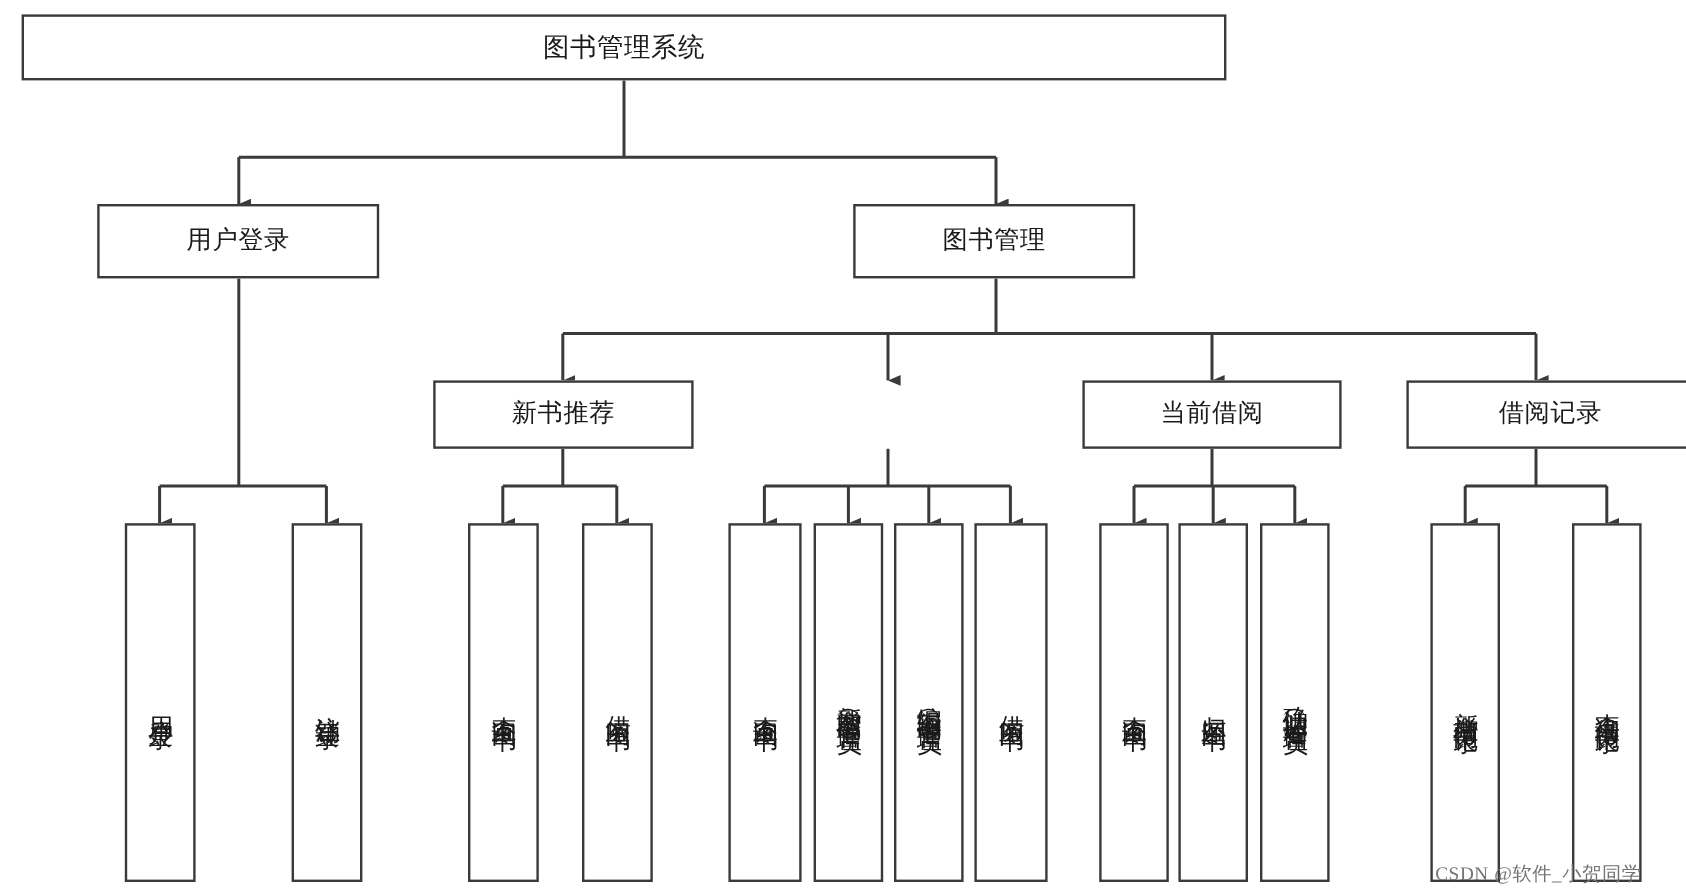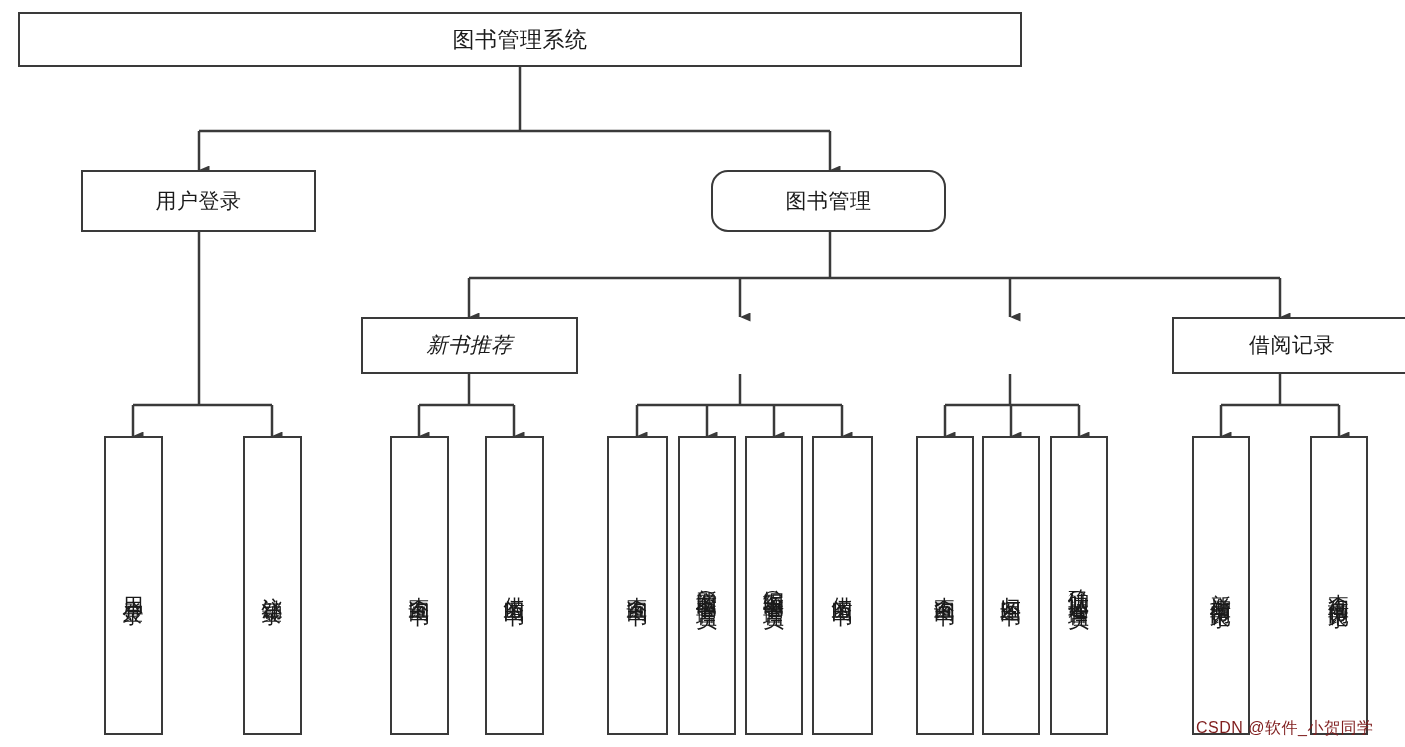--- a/index.html
+++ b/index.html
@@ -53,23 +53,24 @@
     text-orientation: upright;
     font-size: 21px;
     letter-spacing: 3px;
     line-height: 1;
     white-space: nowrap;
   }
   .node.root .label { font-size: 22px; }
   .watermark {
     position: absolute;
     font-size: 16px;
-    color: #7f1d1d;
+    color: #737373;
     white-space: nowrap;
     letter-spacing: 0.5px;
+    font-family: Liberation Serif, serif;
   }
 </style>
 </head>
 <body>
 
 <div id="canvas">
 
   <svg id="wires" viewBox="0 0 1405 747" xmlns="http://www.w3.org/2000/svg">
     <defs>
       <marker id="arw" markerWidth="9" markerHeight="11" refX="4.5" refY="10.5" orient="auto" markerUnits="userSpaceOnUse">
@@ -120,26 +121,29 @@
     </g>
   </svg>
 
   <div class="node horizontal root" style="left:18px; top:12px; width:1004px; height:55px;">
     <span class="label">图书管理系统</span>
   </div>
 
   <div class="node horizontal" style="left:81px; top:170px; width:235px; height:62px;">
     <span class="label">用户登录</span>
   </div>
-  <div class="node horizontal" style="left:711px; top:170px; width:235px; height:62px;border-radius:17px;">
+  <div class="node horizontal" style="left:711px; top:170px; width:235px; height:62px;">
     <span class="label">图书管理</span>
   </div>
 
-  <div class="node horizontal" style="left:361px; top:317px; width:217px; height:57px;font-style:italic;">
+  <div class="node horizontal" style="left:361px; top:317px; width:217px; height:57px;">
     <span class="label">新书推荐</span>
+  </div>
+  <div class="node horizontal" style="left:902px; top:317px; width:216px; height:57px;">
+    <span class="label">当前借阅</span>
   </div>
   <div class="node horizontal" style="left:1172px; top:317px; width:240px; height:57px;">
     <span class="label">借阅记录</span>
   </div>
 
   <div class="node vertical" style="left:104px; top:436px; width:59px; height:299px;">
     <span class="label">用户登录</span>
   </div>
   <div class="node vertical" style="left:243px; top:436px; width:59px; height:299px;">
     <span class="label">注销登录</span>

